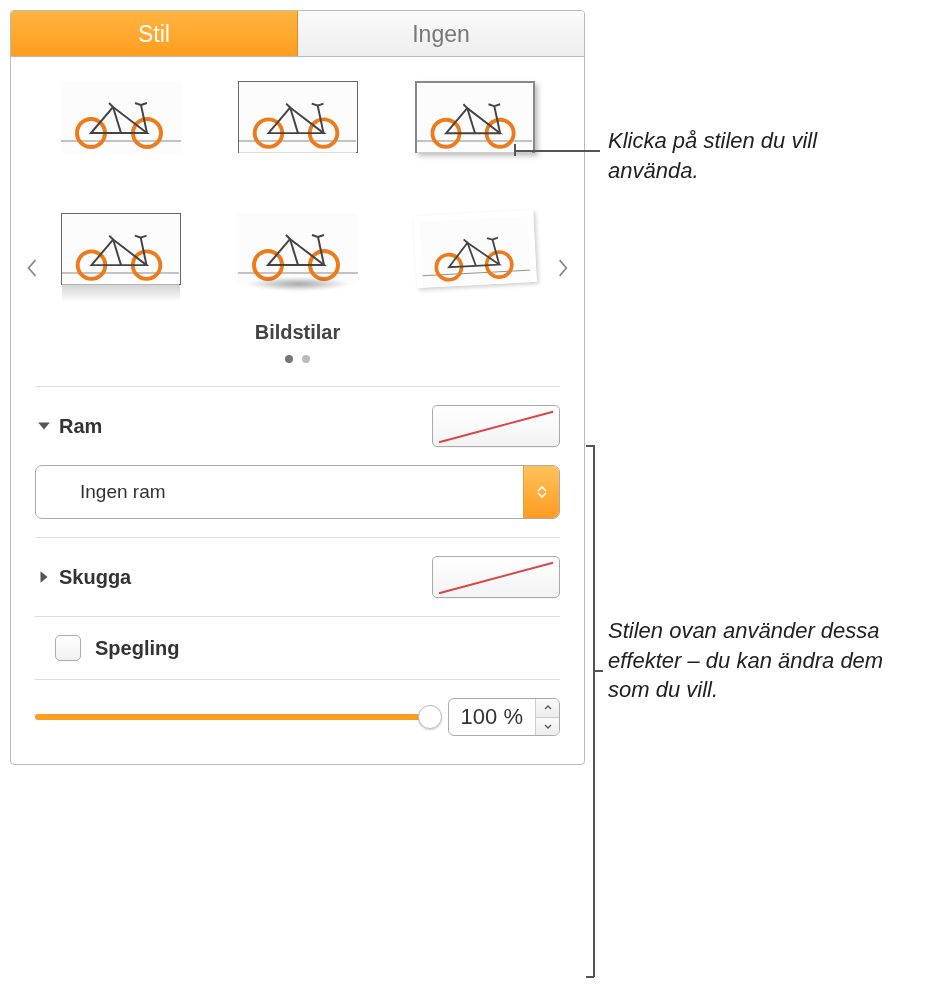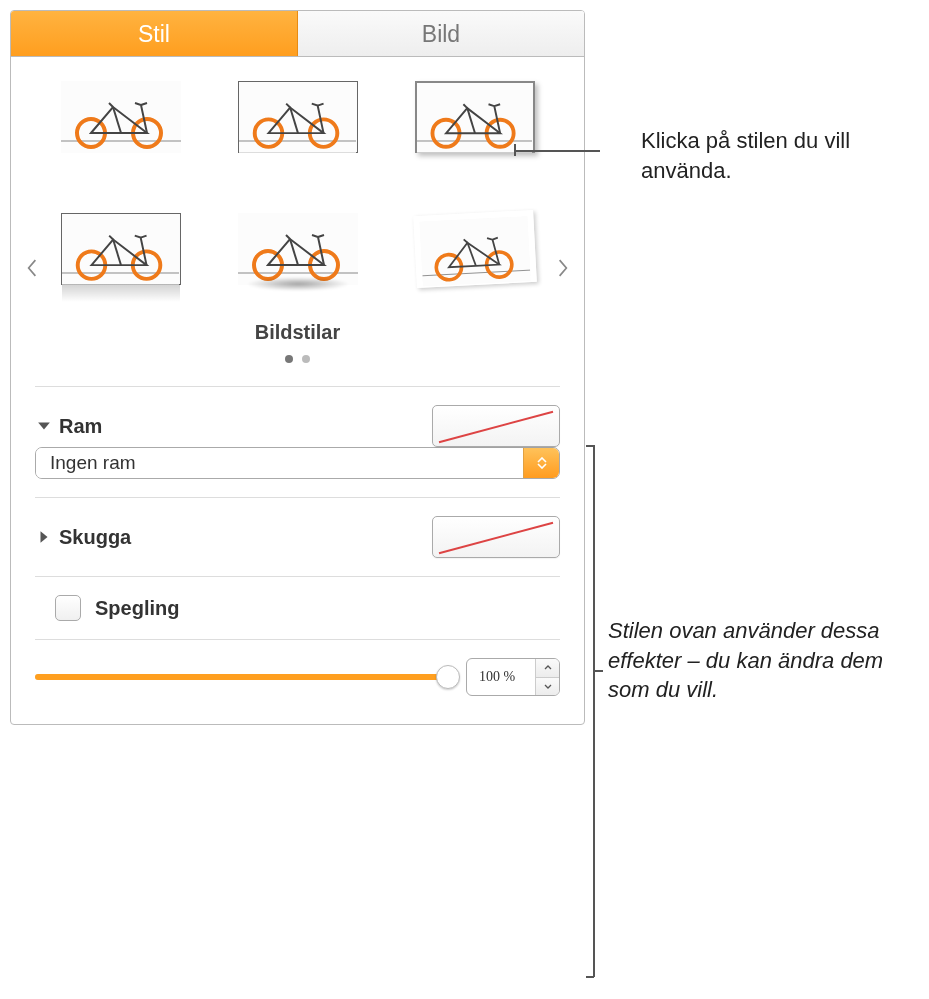--- a/index.html
+++ b/index.html
@@ -153,25 +153,26 @@
     box-shadow: inset 0 1px 0 #fff, 0 1px 1px rgba(0,0,0,.05);
     cursor: pointer;
   }
   .effect-swatch .red-line{
     position:absolute;left:4px;right:4px;top:50%;height:0;
     border-top:2px solid #d44; transform:rotate(-15deg);transform-origin:center;
   }
 
   
   .dropdown {
-    margin-top: 0;
+    margin-top: 18px;
     display:flex;align-items:stretch;
     border:1px solid #aaa;border-radius:7px;overflow:hidden;
-    height:32px;
+    height:54px;
     box-shadow: inset 0 1px 0 #fff;
+    padding-left: 30px;
   }
   .dropdown-label {
     flex:1;padding:8px 14px;font-size:19px;color:#333;
     background:#fff;display:flex;align-items:center;
   }
   .dropdown-chevrons {
     width:36px;background:linear-gradient(#ffc25a,#ff9c20);
     display:flex;flex-direction:column;align-items:center;justify-content:center;
     gap:0px;
     border-left:1px solid #e1a142;
@@ -204,21 +205,21 @@
   }
   .slider-knob{
     position:absolute;top:50%;width:24px;height:24px;margin-top:-12px;margin-left:-12px;
     background:#fff;border:1px solid #bbb;border-radius:50%;
     box-shadow:0 1px 2px rgba(0,0,0,.2);
   }
   .value-box{
     display:flex;align-items:stretch;border:1px solid #aaa;border-radius:6px;
     height:38px;overflow:hidden;background:#fff;
   }
-  .value-text{padding:6px 12px;font-size:14px;display:flex;align-items:center;min-width:68px;font-family:Liberation Serif, serif;}
+  .value-text{padding:6px 12px;font-size:22px;display:flex;align-items:center;min-width:68px;}
   .stepper{
     width:24px;display:flex;flex-direction:column;border-left:1px solid #ccc;
   }
   .stepper div{
     flex:1;display:flex;align-items:center;justify-content:center;
     background:linear-gradient(#fafafa,#ececec);cursor:pointer;
   }
   .stepper div:first-child{border-bottom:1px solid #ccc;}
   .stepper svg{width:8px;height:5px;}
 
@@ -239,21 +240,21 @@
   .bracket-v{position:absolute;width:1.5px;background:#555;}
   .bracket-h{position:absolute;height:1.5px;background:#555;}
 </style>
 </head>
 <body>
 
 <div class="panel">
 
   <div class="tabs">
     <div class="tab active">Stil</div>
-    <div class="tab">Bild</div>
+    <div class="tab">Ingen</div>
   </div>
 
   <div class="styles-area">
     <div class="nav-arrow left">
       <svg viewBox="0 0 10 16" width="12" height="18">
           <path d="M8 1 L2 8 L8 15" stroke="#888" stroke-width="1.5" fill="none"></path>
         </svg>
     </div>
     <div class="nav-arrow right">
       <svg viewBox="0 0 10 16" width="12" height="18">
@@ -433,21 +434,21 @@
                 <path d="M1 1 L4 4 L7 1" stroke="#555" stroke-width="1.3" fill="none"></path>
               </svg>
           </div>
         </div>
       </div>
     </div>
   </div>
 
 </div>
 
-<div class="callout" style="left:641px; top:126px;">Klicka på stilen du vill använda.</div>
+<div class="callout" style="left:608px; top:126px;font-style:italic;">Klicka på stilen du vill använda.</div>
 
 <div class="callout-line" style="left:514px; top:150px; width:86px; height:1.5px;"></div>
 <div class="callout-tick" style="left:514px; top:144px; width:1.5px; height:12px;"></div>
 
 <div class="callout" style="left:608px; top:616px;font-style:italic;">Stilen ovan använder dessa effekter – du kan ändra dem som du vill.</div>
 
 <div class="bracket-v" style="left:593px; top:445px; height:532px;"></div>
 <div class="bracket-h" style="left:586px; top:445px; width:8px;"></div>
 <div class="bracket-h" style="left:586px; top:976px; width:8px;"></div>
 <div class="bracket-h" style="left:593px; top:670px; width:10px;"></div>

